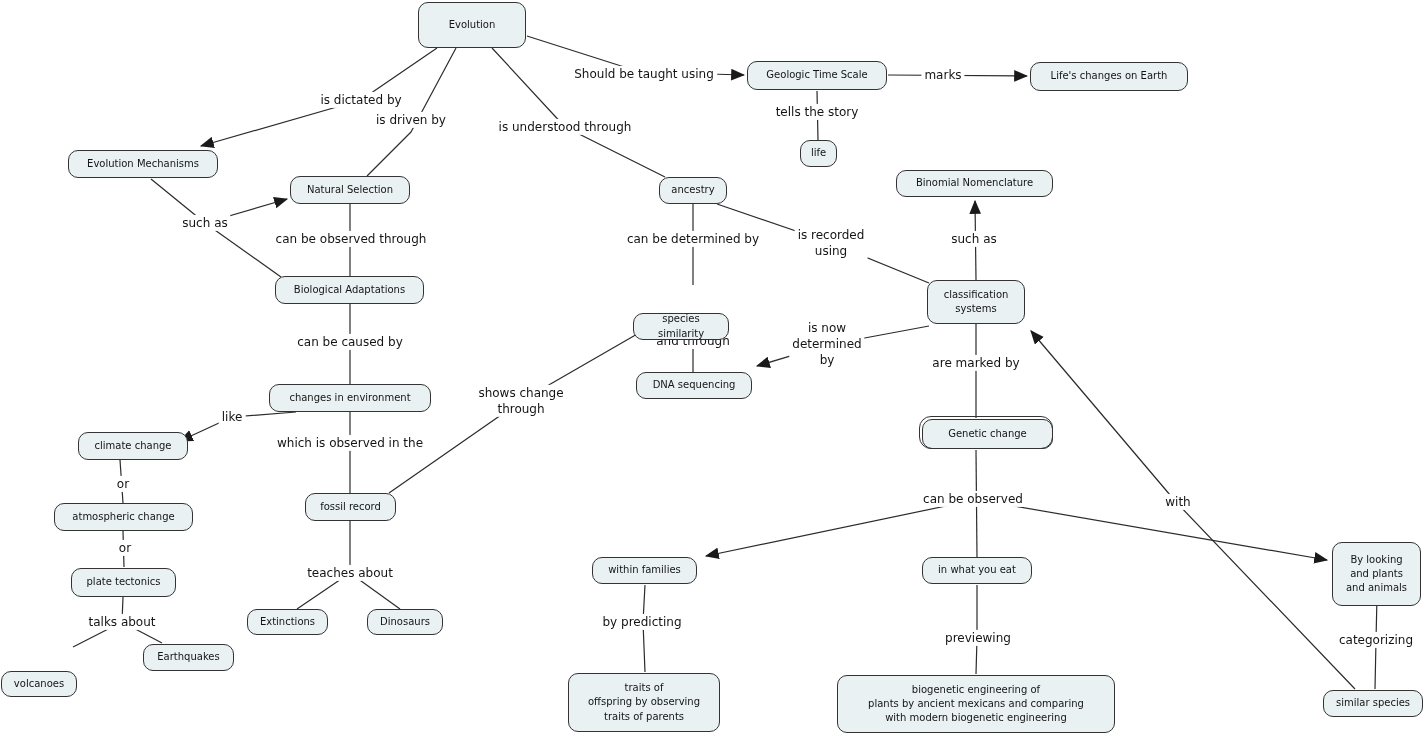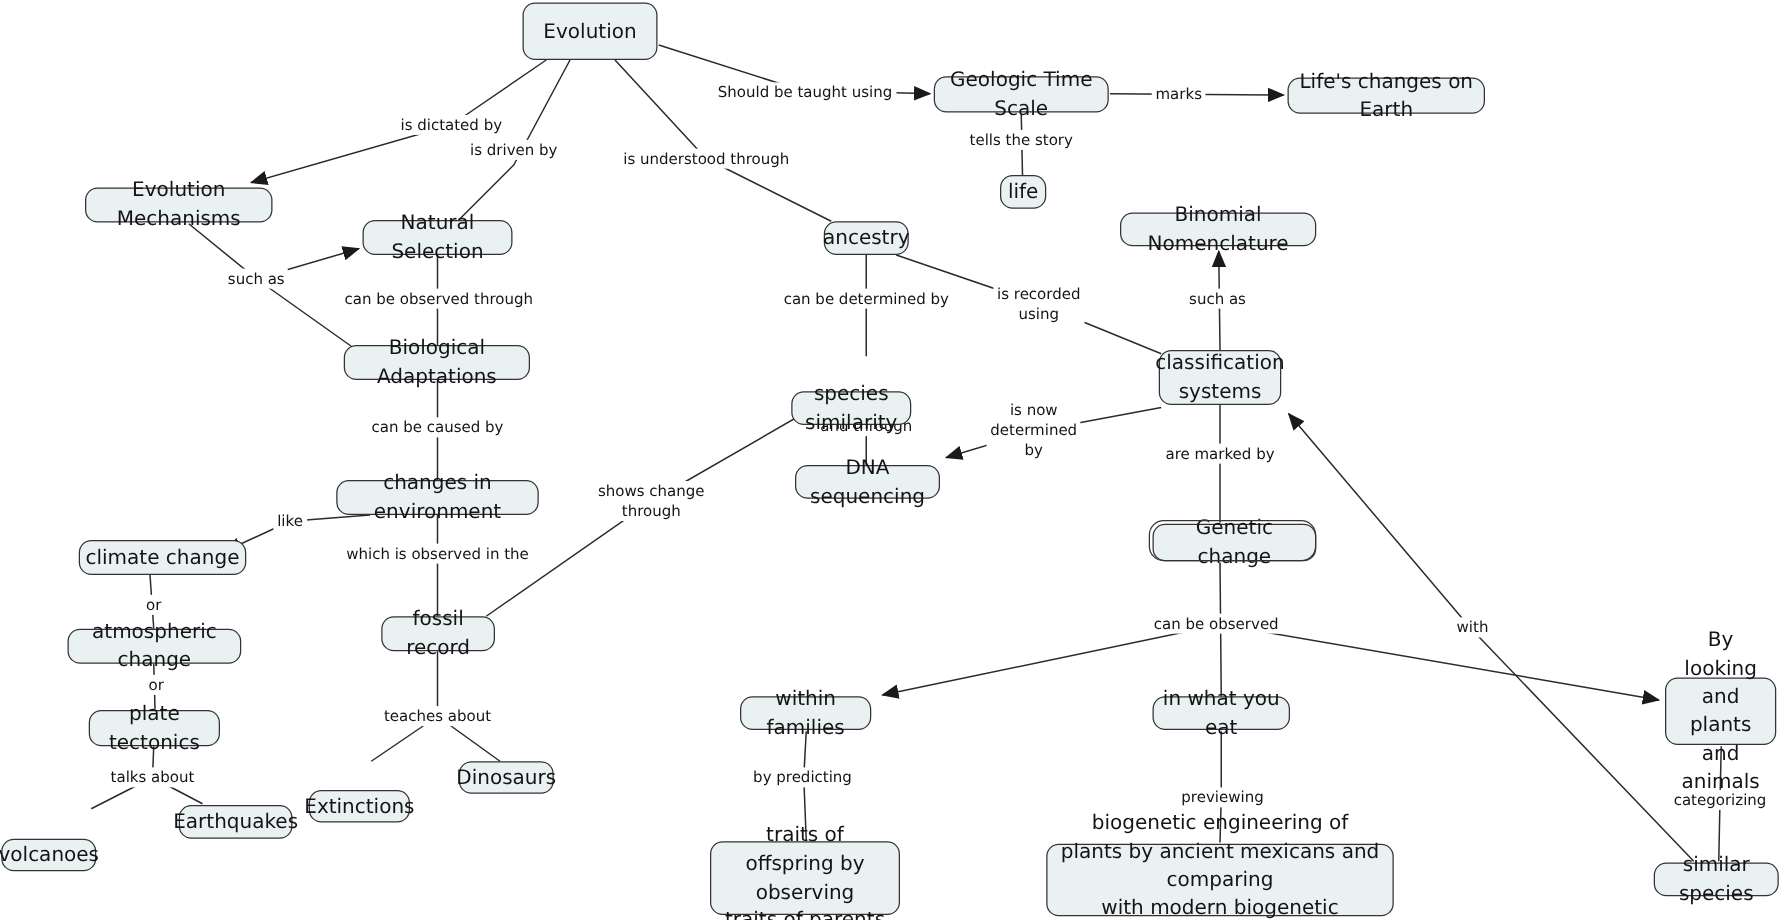--- a/index.html
+++ b/index.html
@@ -26,21 +26,21 @@
     position: absolute;
     box-sizing: border-box;
     background: #eaf1f3;
     border: 1.2px solid #333333;
     border-radius: 10px;
     display: flex;
     align-items: center;
     justify-content: center;
     text-align: center;
     white-space: pre-line;
-    font-size: 16px;
+    font-size: 10px;
     line-height: 1.42;
     color: #141414;
     padding: 1px 4px;
     z-index: 3;
   }
   .node.double::before {
     content: "";
     position: absolute;
     top: -4px; left: -4px; right: -1px; bottom: -1px;
     border: 1.2px solid #333333;
@@ -110,31 +110,31 @@
     <div class="node" style="left: 68px; top: 150px; width: 150px; height: 28px;">Evolution Mechanisms</div>
     <div class="node" style="left: 290px; top: 176px; width: 120px; height: 28px;">Natural Selection</div>
     <div class="node" style="left: 659px; top: 177px; width: 68px; height: 27px;">ancestry</div>
     <div class="node" style="left: 896px; top: 170px; width: 157px; height: 27px;">Binomial Nomenclature</div>
     <div class="node" style="left: 275px; top: 276px; width: 149px; height: 28px;">Biological Adaptations</div>
     <div class="node" style="left: 633px; top: 285px; width: 96px; height: 27px; margin-top: 28px;">species similarity</div>
     <div class="node" style="left: 927px; top: 280px; width: 98px; height: 44px;">classification
 systems</div>
     <div class="node" style="left: 636px; top: 372px; width: 116px; height: 27px;">DNA sequencing</div>
     <div class="node" style="left: 269px; top: 384px; width: 162px; height: 28px;">changes in environment</div>
-    <div class="node" style="left: 63px; top: 432px; width: 134px; height: 28px;">climate change</div>
+    <div class="node" style="left: 78px; top: 432px; width: 110px; height: 28px;">climate change</div>
     <div class="node" style="left: 54px; top: 503px; width: 139px; height: 28px;">atmospheric change</div>
     <div class="node" style="left: 71px; top: 568px; width: 105px; height: 29px;">plate tectonics</div>
     <div class="node" style="left: 305px; top: 493px; width: 91px; height: 28px;">fossil record</div>
     <div class="node double" style="left: 922px; top: 419px; width: 131px; height: 30px;">Genetic change</div>
     <div class="node" style="left: 592px; top: 557px; width: 105px; height: 27px;">within families</div>
     <div class="node" style="left: 922px; top: 557px; width: 110px; height: 27px;">in what you eat</div>
-    <div class="node" style="left: 1332px; top: 542px; width: 89px; height: 54px;">By looking
+    <div class="node" style="left: 1332px; top: 542px; width: 89px; height: 64px;">By looking
 and plants
 and animals</div>
-    <div class="node" style="left: 247px; top: 609px; width: 81px; height: 26px; margin-top: 23px;">Extinctions</div>
+    <div class="node" style="left: 247px; top: 609px; width: 81px; height: 26px;">Extinctions</div>
     <div class="node" style="left: 367px; top: 609px; width: 76px; height: 26px;">Dinosaurs</div>
     <div class="node" style="left: 1px; top: 648px; width: 76px; height: 26px; margin-top: 23px;">volcanoes</div>
     <div class="node" style="left: 143px; top: 644px; width: 91px; height: 27px;">Earthquakes</div>
     <div class="node" style="left: 568px; top: 673px; width: 152px; height: 59px;">traits of
 offspring by observing
 traits of parents</div>
     <div class="node" style="left: 837px; top: 675px; width: 278px; height: 58px;">biogenetic engineering of
 plants by ancient mexicans and comparing
 with modern biogenetic engineering</div>
     <div class="node" style="left: 1323px; top: 690px; width: 100px; height: 27px;">similar species</div>

